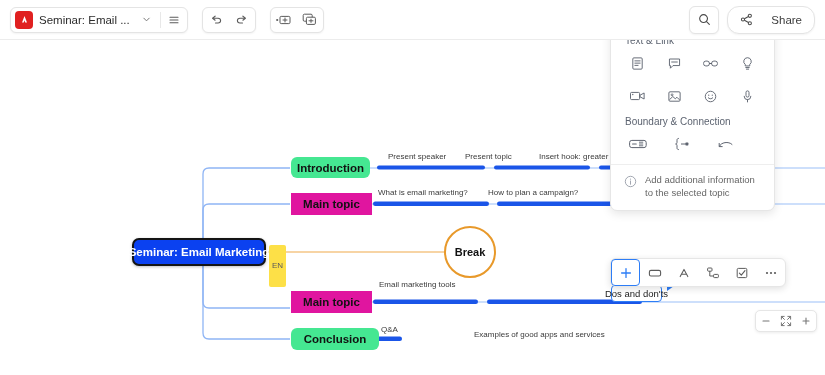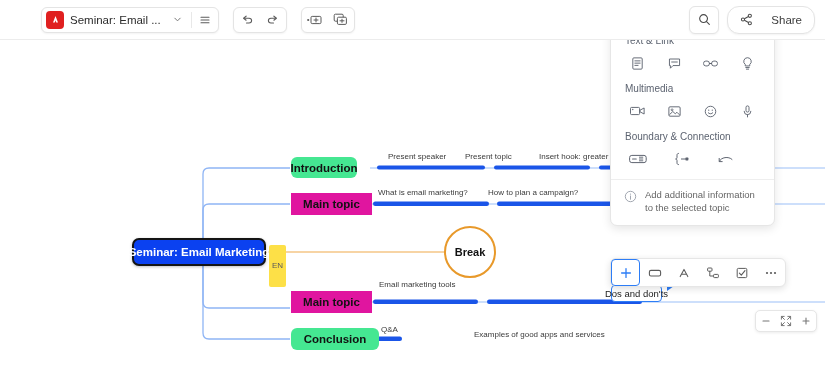--- a/index.html
+++ b/index.html
@@ -9,21 +9,21 @@
     background: #ffffff;
     font-family: "Liberation Sans", sans-serif;
     -webkit-font-smoothing: antialiased;
   }
   #app { position: relative; width: 825px; height: 375px; background:#fff; }
 
   
   .topbar {
     position: absolute; top:0; left:0; right:0; height:40px;
     background:#fff; border-bottom:1px solid #ececec;
-    display:flex; align-items:center; z-index:40;padding-left:31px;
+    display:flex; align-items:center; z-index:40;
   }
   .tb-group {
     display:flex; align-items:center;
     background:#fff;
     border:1px solid #e4e4e4; border-radius:6px;
     height:26px; margin-left:8px;
     box-shadow:0 1px 2px rgba(0,0,0,.05);
   }
   .tb-group.first { margin-left:10px; }
   .doc-logo {
@@ -243,21 +243,21 @@
 
       <path d="M362 299 L402 299" stroke="#9cc0f8" stroke-width="1.1" fill="none"></path>
       <rect x="375" y="296.5" width="27" height="4.5" rx="2.2" fill="#1a55e8"></rect>
     </svg>
 
     <div class="node node-root" style="left:132px; top:198px; width:134px; height:28px;">
       <span>Seminar: Email Marketing</span>
     </div>
     <div class="en-badge" style="left:269px; top:205px;">EN</div>
 
-    <div class="node node-green" style="left:291px; top:117px; width:66px; height:21px;">
+    <div class="node node-green" style="left:291px; top:117px; width:79px; height:21px;">
       <span>Introduction</span>
     </div>
 
     <div class="node node-pink" style="left:291px; top:153px; width:81px; height:22px;">
       <span>Main topic</span>
     </div>
 
     <div class="node node-break" style="left:444px; top:186px; width:52px; height:52px;">
       <span>Break</span>
     </div>
@@ -314,21 +314,20 @@
         </svg>
       </div>
       <div class="p-icon">
         <svg width="15" height="15" viewBox="0 0 16 16">
           <path d="M8 1.8a4 4 0 0 0-2.4 7.2v1.6h4.8V9A4 4 0 0 0 8 1.8z" stroke="#5e6470" stroke-width="1" fill="none"></path>
           <path d="M6.2 12.3h3.6M6.8 14h2.4" stroke="#5e6470" stroke-width="1" stroke-linecap="round"></path>
         </svg>
       </div>
     </div>
 
-    <div class="panel-head">Multimedia</div>
     <div class="panel-row">
       <div class="p-icon">
         <svg width="17" height="14" viewBox="0 0 18 14">
           <rect x="1.6" y="3.2" width="9.6" height="7.6" rx="1.1" stroke="#5e6470" stroke-width="1" fill="none"></rect>
           <path d="M11.6 6.2 L16 3.8v6.4l-4.4-2.4z" stroke="#5e6470" stroke-width="1" fill="none" stroke-linejoin="round"></path>
           <circle cx="4" cy="5.4" r="0.7" fill="#5e6470"></circle>
         </svg>
       </div>
       <div class="p-icon">
         <svg width="15" height="15" viewBox="0 0 16 16">

